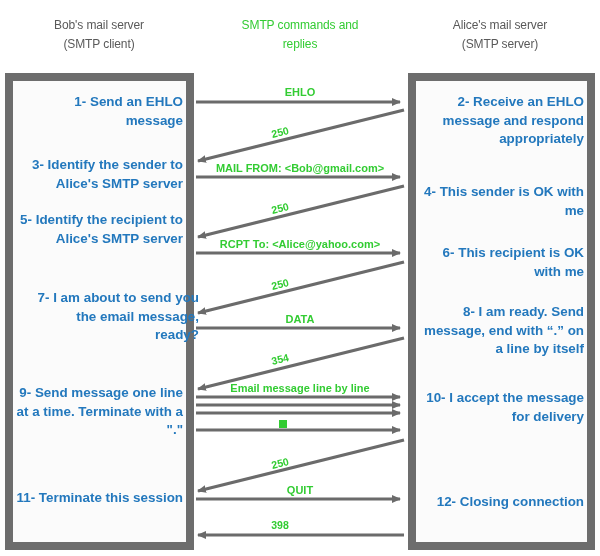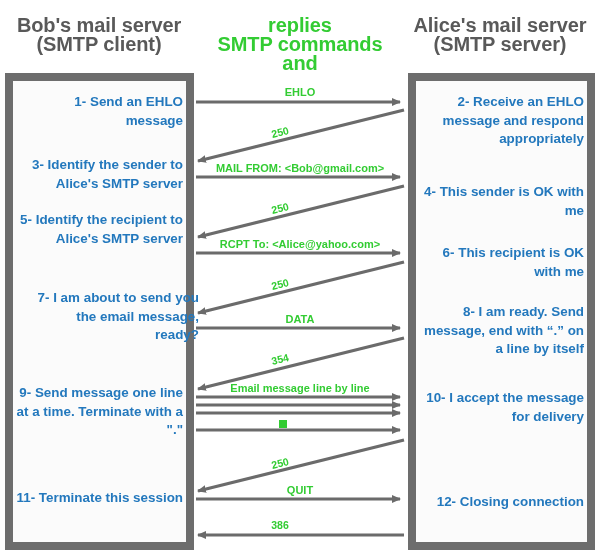--- a/index.html
+++ b/index.html
@@ -1,21 +1,21 @@
 <!DOCTYPE html>
 <html><head>
 <meta charset="utf-8">
 <style>
   html,body{margin:0;padding:0;background:#ffffff;}
   body{font-family:"Liberation Sans",sans-serif;}
   #page{position:relative;width:600px;height:556px;overflow:hidden;background:#fff;}
 
   
   .col-title{
-    position:absolute;text-align:center;font-weight:bold;font-size:20px;
+    position:absolute;text-align:center;font-weight:normal;font-size:12px;
     line-height:19px;letter-spacing:-0.1px;
   }
   #title-left{left:4px;top:16px;width:190px;color:#595959;}
   #title-center{left:205px;top:16px;width:190px;color:#33cc33;}
   #title-right{left:404px;top:16px;width:192px;color:#595959;}
 
   
   .endpoint-box{
     position:absolute;top:73px;height:477px;
     background:#6d6d6d;padding:8px;box-sizing:border-box;
@@ -54,22 +54,22 @@
 </head>
 <body>
 
 <div id="page">
 
   <div class="col-title" id="title-left">
     <div>Bob's mail server</div>
     <div>(SMTP client)</div>
   </div>
   <div class="col-title" id="title-center">
+    <div>SMTP commands and</div>
     <div>replies</div>
-    <div>SMTP commands and</div>
   </div>
   <div class="col-title" id="title-right">
     <div>Alice's mail server</div>
     <div>(SMTP server)</div>
   </div>
 
   <div class="endpoint-box" id="box-left">
     <div class="endpoint-inner">
       <div class="step" style="top:12px;">1- Send an EHLO message</div>
       <div class="step" style="top:75px;">3- Identify the sender to Alice's SMTP server</div>
@@ -149,15 +149,15 @@
   <div class="wire-label code" style="left:250px;top:353px;width:60px;transform:rotate(-14deg);">354</div>
 
   <div class="wire-label" style="left:195px;top:382px;width:210px;">Email message line by line</div>
 
   <div id="dot-marker"></div>
 
   <div class="wire-label code" style="left:250px;top:457px;width:60px;transform:rotate(-14deg);">250</div>
 
   <div class="wire-label" style="left:245px;top:484px;width:110px;">QUIT</div>
 
-  <div class="wire-label code" style="left:250px;top:519px;width:60px;">386</div>
+  <div class="wire-label code" style="left:250px;top:519px;width:60px;">398</div>
 
 </div>
 
 </body></html>

